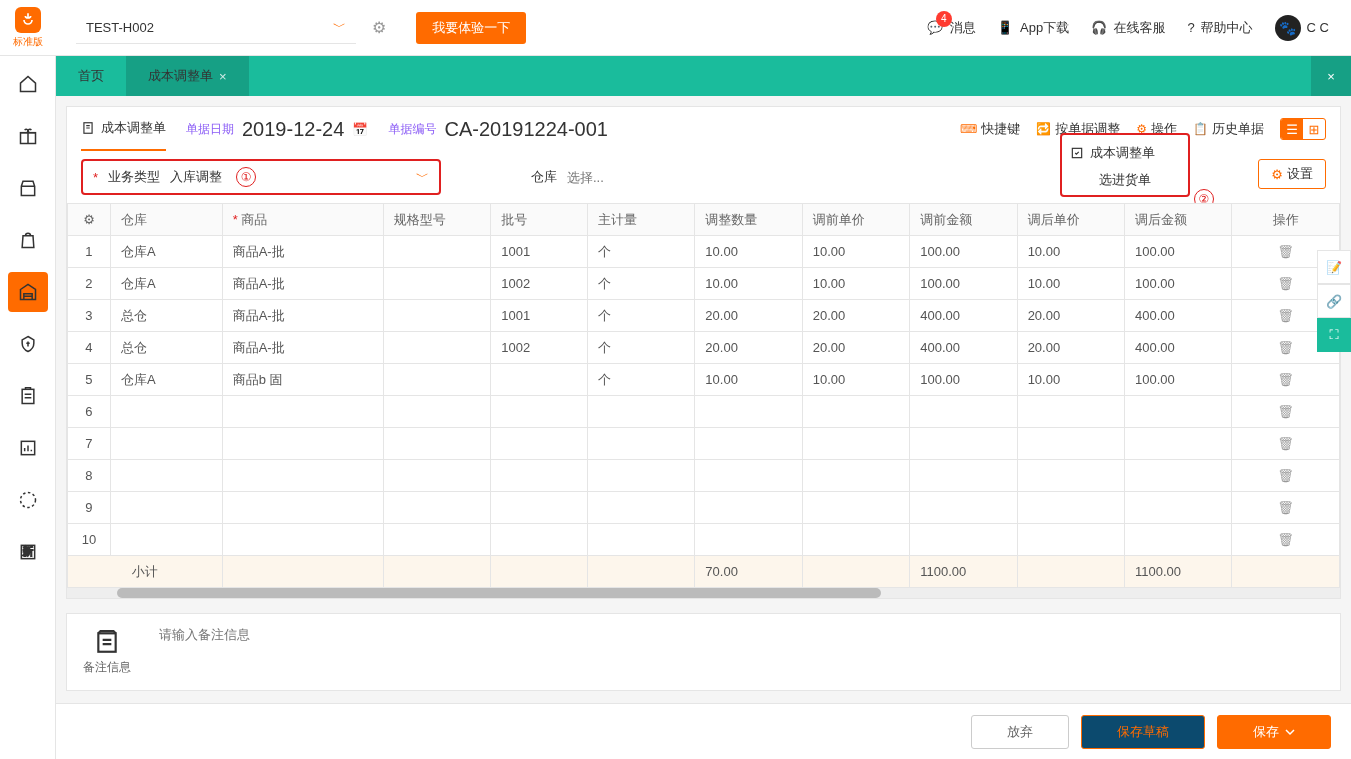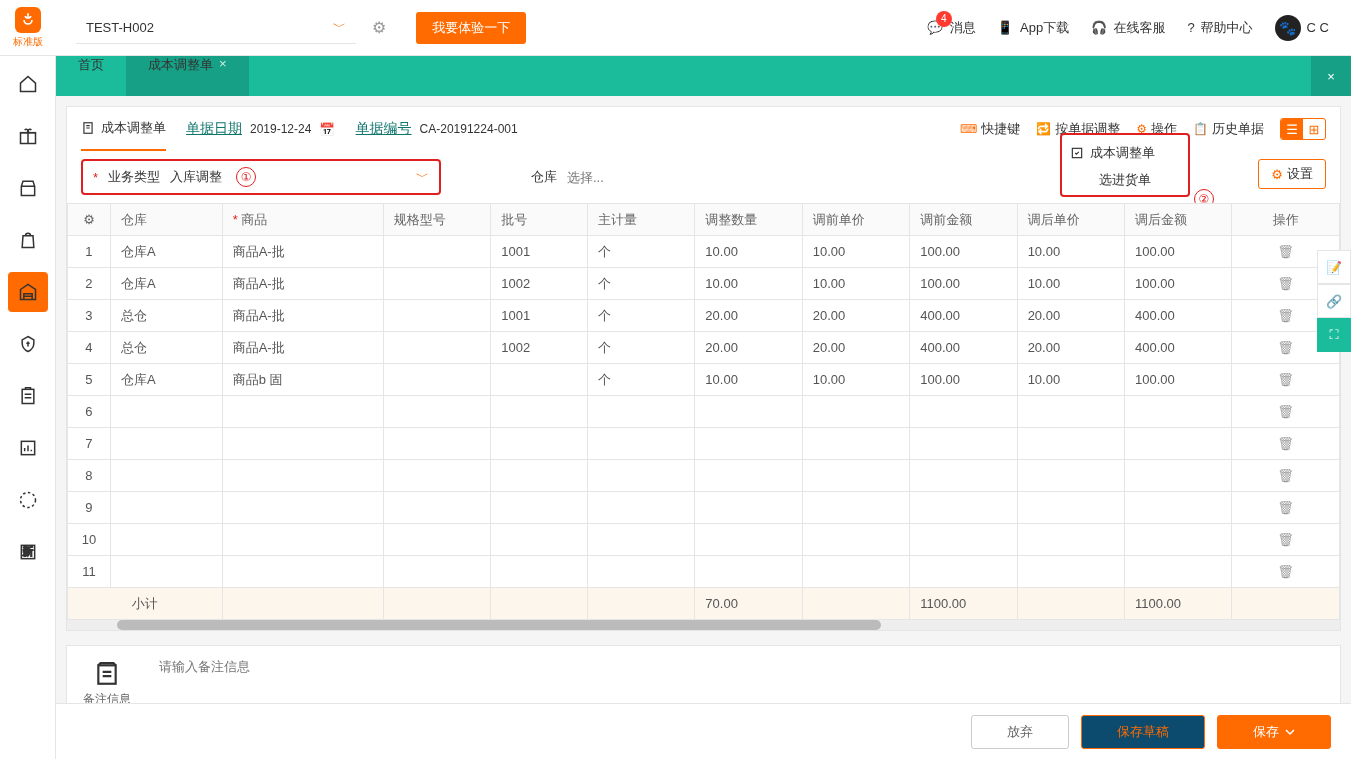--- a/index.html
+++ b/index.html
@@ -28,34 +28,34 @@
 .tr-item .badge{position:absolute;top:-8px;left:8px;background:var(--red);color:#fff;border-radius:8px;font-size:10px;min-width:16px;height:16px;display:flex;align-items:center;justify-content:center;padding:0 4px;}
 .avatar{width:26px;height:26px;border-radius:50%;background:#222;display:flex;align-items:center;justify-content:center;}
 .avatar span{color:#fff;font-size:14px;}
 
 .leftnav{position:absolute;left:0;top:56px;bottom:0;width:56px;background:#fff;border-right:1px solid var(--border);display:flex;flex-direction:column;align-items:center;padding-top:8px;gap:12px;}
 .nav-i{width:40px;height:40px;display:flex;align-items:center;justify-content:center;color:#999;cursor:pointer;border-radius:4px;}
 .nav-i.active{background:var(--orange);color:#fff;}
 .nav-i svg{width:20px;height:20px;}
 
 .tabbar{position:absolute;left:56px;right:0;top:56px;height:40px;background:var(--teal);display:flex;align-items:center;}
-.tab{height:40px;padding:0 22px;display:flex;justify-content:center;color:#fff;cursor:pointer;gap:6px;}
+.tab{height:40px;padding:0 22px;display:flex;align-items:center;justify-content:center;color:#fff;cursor:pointer;gap:6px;}
 .tab.active{background:#16a085;}
 .tab .close{color:#fff;opacity:.8;}
 .tab-close-all{margin-left:auto;width:40px;height:40px;display:flex;align-items:center;justify-content:center;color:#fff;cursor:pointer;background:#16a085;}
 
 .content{position:absolute;left:56px;right:0;top:96px;bottom:0;background:var(--bg);padding:10px 10px 0 10px;}
 .card{background:#fff;border:1px solid var(--border);}
 
 .doc-head{height:44px;display:flex;align-items:center;padding:0 14px;gap:20px;}
 .doc-tab{display:flex;align-items:center;gap:6px;color:var(--orange);border-bottom:2px solid var(--orange);height:44px;}
 .doc-tab svg{width:14px;height:14px;color:var(--orange);}
 .doc-meta{display:flex;align-items:center;gap:8px;color:#666;}
-.doc-meta .lbl{color:#0f766e;font-size:14px;text-decoration:underline;}
-.doc-meta .val{font-size:12px;}
+.doc-meta .lbl{color:#8b5cf6;font-size:12px;}
+.doc-meta .val{font-size:20px;}
 .doc-actions{margin-left:auto;display:flex;align-items:center;gap:16px;}
 .da{display:flex;align-items:center;gap:4px;color:var(--orange);cursor:pointer;font-size:12px;}
 .view-toggle{display:flex;border:1px solid var(--orange);border-radius:3px;overflow:hidden;}
 .view-toggle span{width:22px;height:20px;display:flex;align-items:center;justify-content:center;cursor:pointer;}
 .view-toggle span.on{background:var(--orange);color:#fff;}
 .view-toggle span.off{color:var(--orange);}
 
 .filter-row{height:52px;display:flex;align-items:center;padding:0 14px;position:relative;}
 .biz-type{width:360px;height:36px;border:2px solid #e02020;border-radius:4px;display:flex;align-items:center;padding:0 10px;gap:10px;position:relative;}
 .biz-type .req{color:#e02020;}
@@ -443,34 +443,20 @@
               <td></td>
               <td></td>
               <td></td>
               <td></td>
               <td></td>
               <td></td>
               <td></td>
               <td></td>
               <td class="act">🗑</td>
             </tr>
-            <tr>
-              <td class="num">11</td>
-              <td></td>
-              <td></td>
-              <td></td>
-              <td></td>
-              <td></td>
-              <td></td>
-              <td></td>
-              <td></td>
-              <td></td>
-              <td></td>
-              <td class="act">🗑</td>
-            </tr>
           </tbody>
         <tfoot>
           <tr class="subtotal">
             <td colspan="2" class="num">小计</td>
             <td></td>
               <td></td>
               <td></td>
               <td></td>
             <td>70.00</td>
             <td></td>

